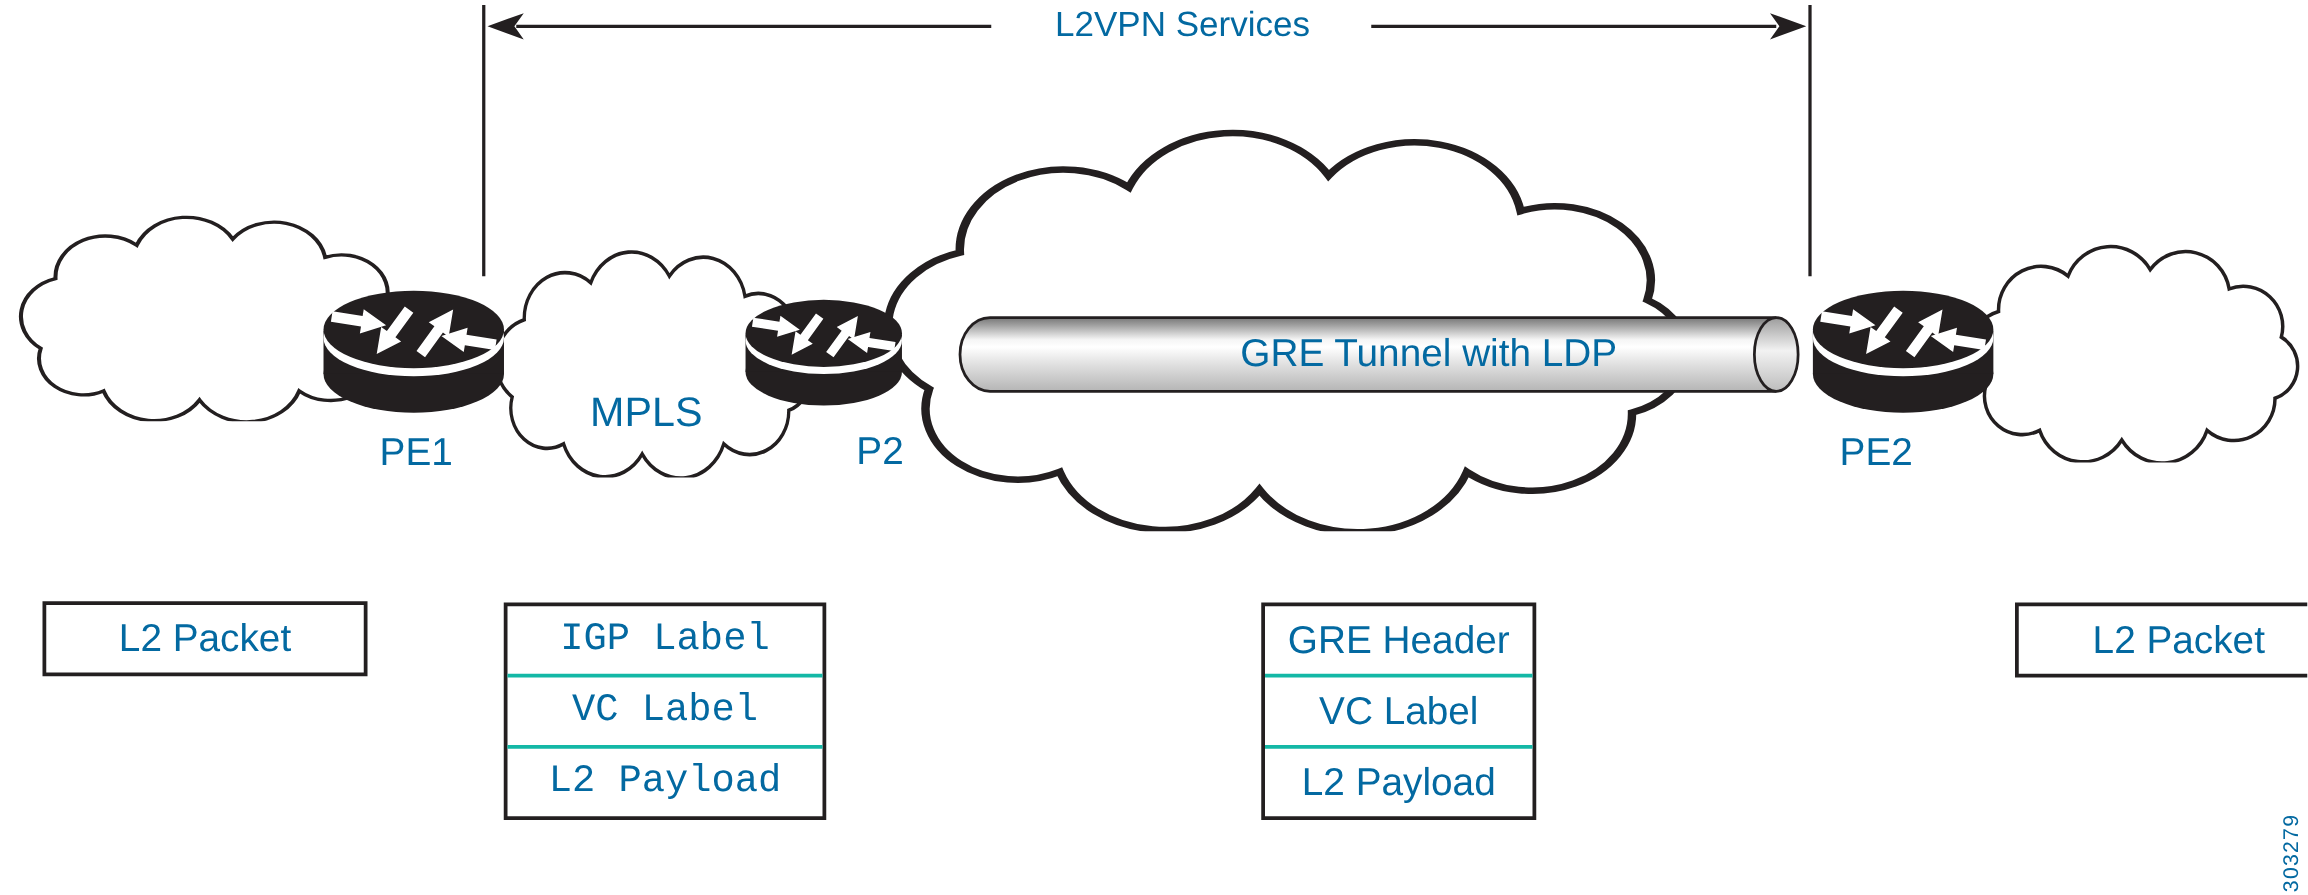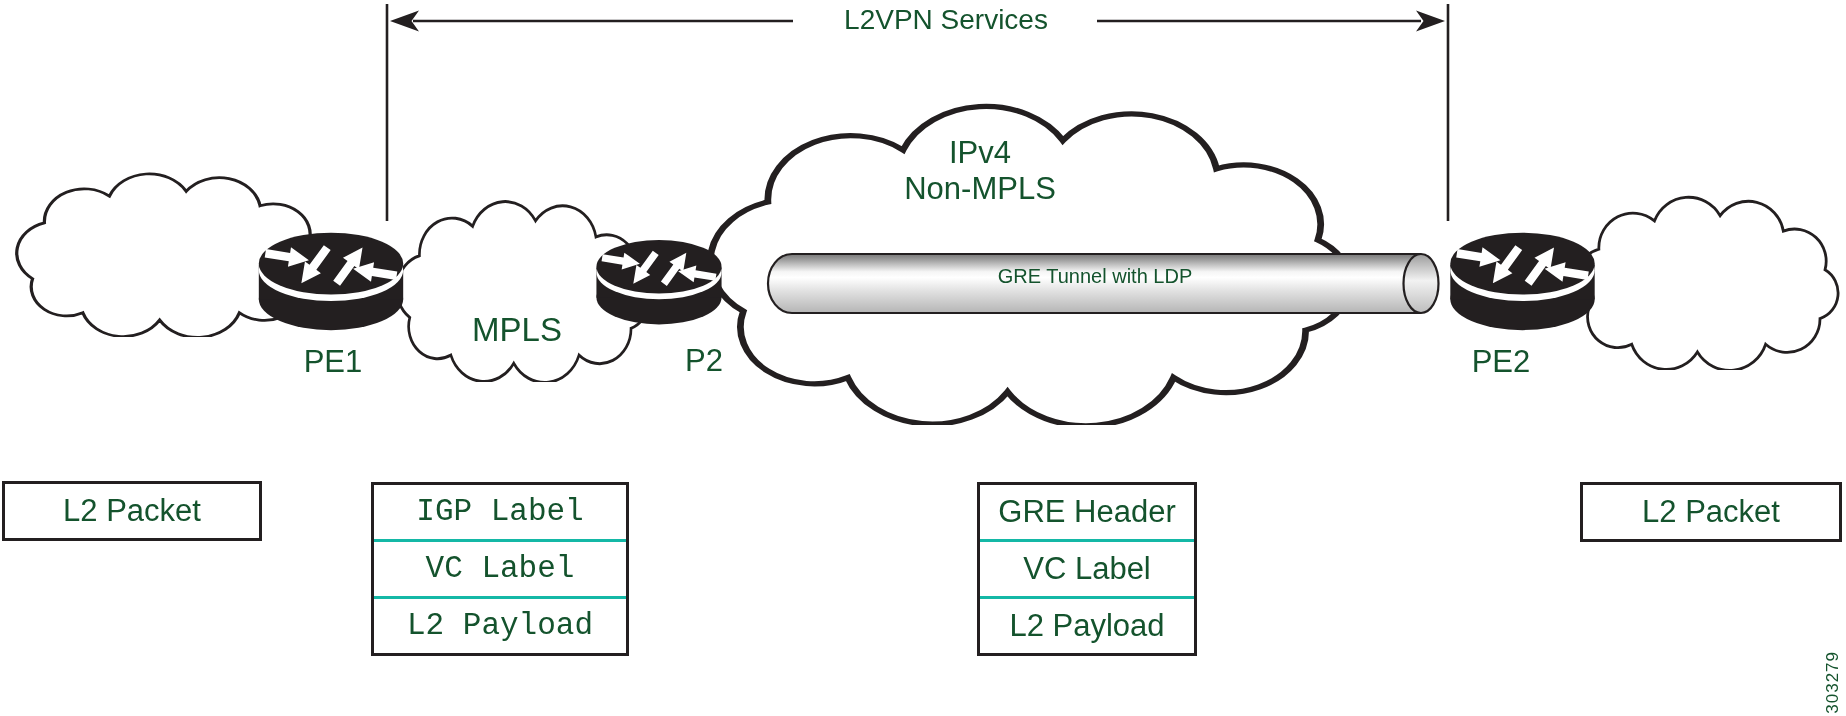--- a/index.html
+++ b/index.html
@@ -1,27 +1,27 @@
 <!DOCTYPE html>
 <html><head>
 <meta charset="utf-8">
 <style>
   html,body{margin:0;padding:0;background:#fff;}
   .stage{position:relative;width:1846px;height:716px;background:#ffffff;overflow:hidden;
-         font-family:"Liberation Sans",sans-serif;color:#14532d;}
+         font-family:"Liberation Sans",sans-serif;color:#0369a1;}
   .layer{position:absolute;left:0;top:0;}
   .lbl{position:absolute;white-space:nowrap;line-height:1.15;}
   .centered{transform:translateX(-50%);}
   .title-lbl{font-size:28px;}
   .cloud-lbl{font-size:31px;text-align:center;}
   .mpls-lbl{font-size:33px;margin-top:48px;}
   .router-lbl{font-size:31px;}
-  .tunnel-lbl{font-size:20px;}
+  .tunnel-lbl{font-size:31px;margin-left:48px;}
   .box{position:absolute;box-sizing:border-box;border:3px solid #231f20;background:#fff;
-       text-align:center;font-size:31px;}
+       text-align:center;font-size:31px;margin-left:32px;}
   .singlebox{height:60px;line-height:54px;}
   .stack{padding:0;}
   .stack-row{height:54px;line-height:54px;}
   .stack-row + .stack-row{border-top:3px solid #14b8a6;}
   .fignum{position:absolute;right:3px;bottom:2px;writing-mode:vertical-rl;
           transform:rotate(180deg);font-size:17px;letter-spacing:1px;}
 </style>
 </head>
 <body>
 
@@ -92,24 +92,20 @@
     <g fill="#231f20">
       <polygon points="390,21 419,10.5 411.5,21 419,31.5"></polygon>
       <polygon points="1445,21 1416,10.5 1423.5,21 1416,31.5"></polygon>
     </g>
   </svg>
 
   <div class="lbl centered title-lbl" style="left:946px;top:4px;">L2VPN Services</div>
 
   <div class="lbl centered cloud-lbl mpls-lbl" style="left:517px;top:263px;">MPLS</div>
 
-  <div class="lbl centered cloud-lbl" style="left:980px;top:135px;">
-    <div>IPv4</div>
-    <div>Non-MPLS</div>
-  </div>
 
   <div class="lbl centered tunnel-lbl" style="left:1095px;top:265px;">GRE Tunnel with LDP</div>
 
   <div class="lbl centered router-lbl" style="left:333px;top:344px;">PE1</div>
   <div class="lbl centered router-lbl" style="left:668px;top:343px;margin-left:36px;">P2</div>
   <div class="lbl centered router-lbl" style="left:1501px;top:344px;">PE2</div>
 
   <div class="box singlebox" style="left:2px;top:481px;width:260px;">
     <div>L2 Packet</div>
   </div>

